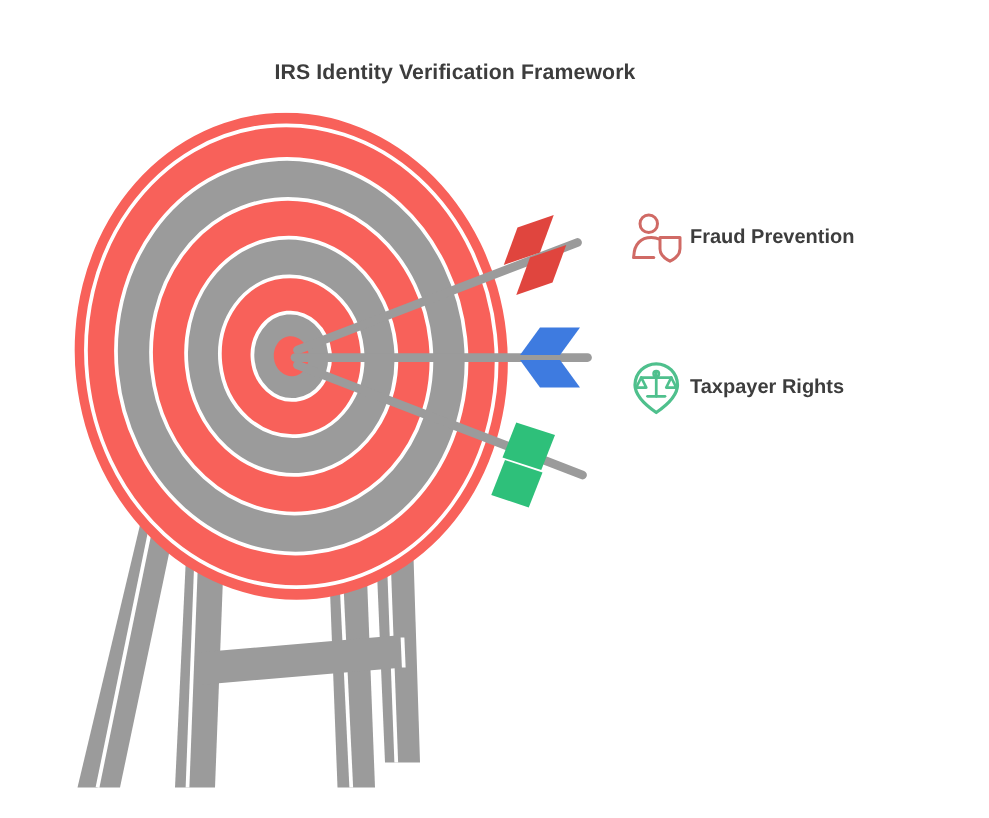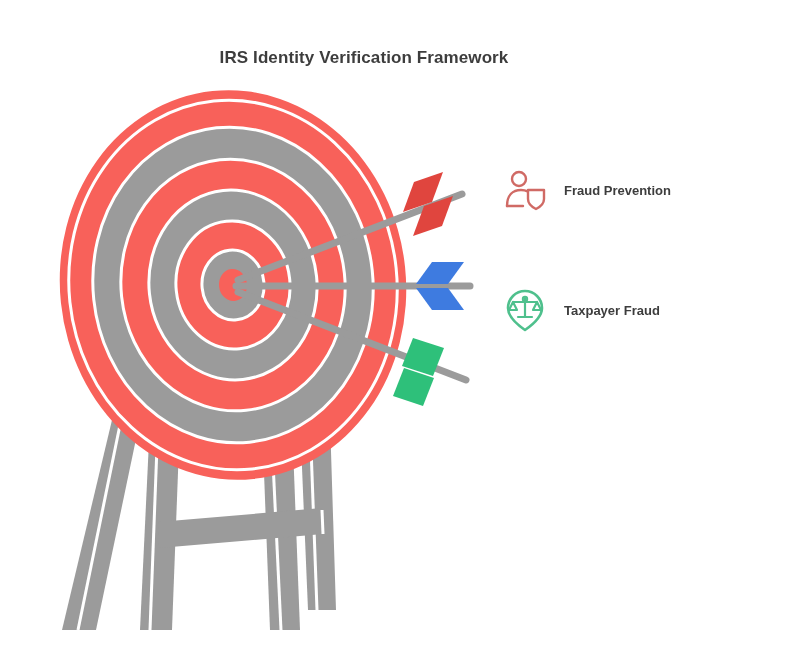--- a/index.html
+++ b/index.html
@@ -45,22 +45,22 @@
   }
   .legend-icon {
     width: 54px;
     height: 54px;
     flex: 0 0 54px;
     display: flex;
     align-items: center;
     justify-content: center;
   }
   .legend-label {
-    margin-left: 12px;
-    font-size: 13px;
+    margin-left: 0;
+    font-size: 16px;
     font-weight: bold;
     color: #3d3d3d;
     white-space: nowrap;
   }
 </style>
 </head>
 <body>
 
 <div id="page-title">IRS Identity Verification Framework</div>
 
@@ -142,16 +142,16 @@
       <svg width="44" height="44" viewBox="0 0 44 44" xmlns="http://www.w3.org/2000/svg">
         <path d="M22 3 C12.6 3 5 10.6 5 20 C5 29 14 36.5 22 42 C30 36.5 39 29 39 20 C39 10.6 31.4 3 22 3 Z" fill="none" stroke="#4FC08D" stroke-width="2.6" stroke-linejoin="round"></path>
         <line x1="22" y1="10" x2="22" y2="29" stroke="#4FC08D" stroke-width="2.2" stroke-linecap="round"></line>
         <line x1="15" y1="29" x2="29" y2="29" stroke="#4FC08D" stroke-width="2.2" stroke-linecap="round"></line>
         <line x1="10" y1="14" x2="34" y2="14" stroke="#4FC08D" stroke-width="2.2" stroke-linecap="round"></line>
         <path d="M10 14 L6 22 L14 22 Z" fill="none" stroke="#4FC08D" stroke-width="2.2" stroke-linejoin="round"></path>
         <path d="M34 14 L30 22 L38 22 Z" fill="none" stroke="#4FC08D" stroke-width="2.2" stroke-linejoin="round"></path>
         <circle cx="22" cy="11" r="2.2" fill="none" stroke="#4FC08D" stroke-width="2"></circle>
       </svg>
     </span>
-    <span class="legend-label">Taxpayer Fraud</span>
+    <span class="legend-label">Taxpayer Rights</span>
   </div>
 
 </div>
 
 </body></html>

